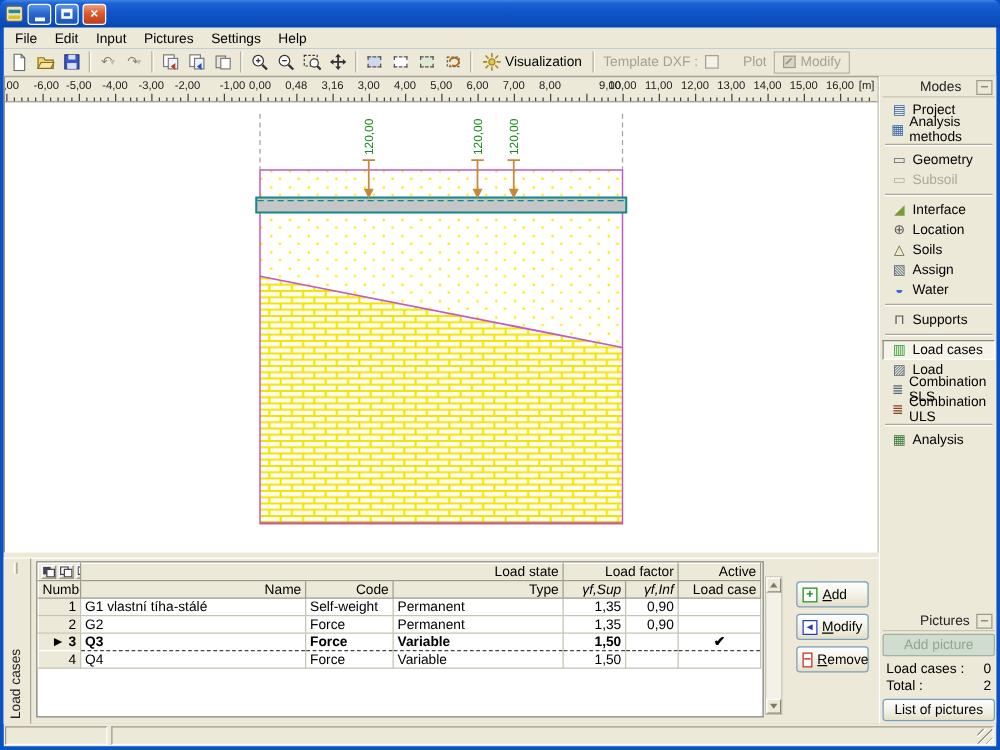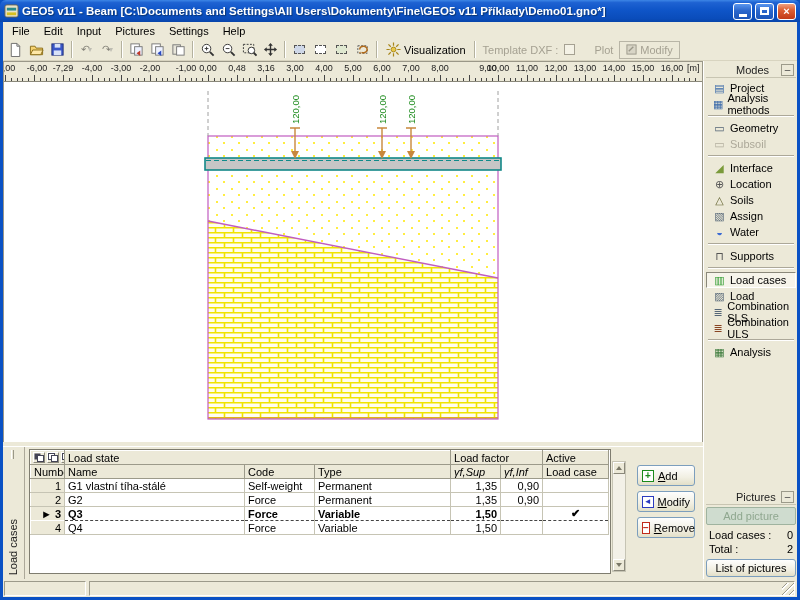--- a/index.html
+++ b/index.html
@@ -61,21 +61,21 @@
   .side-strip .grip { position:absolute; top:3px; left:8px; width:3px; height:9px;
     border-left:1px solid #fff; border-right:1px solid #9a9788; }
   .side-strip .vlabel { position:absolute; bottom:4px; left:4px; writing-mode:vertical-rl;
     transform:rotate(180deg); font-size:11px; color:#222; }
 
   .tbl-wrap { position:absolute; left:26px; top:2px; width:582px; height:125px; background:#fff;
     border:1px solid #7f7d70; overflow:hidden; }
   table.grid { border-collapse:collapse; table-layout:fixed; width:578px; }
   table.grid th, table.grid td { font-weight:normal; font-size:11px; padding:0 3px; height:14px;
     overflow:hidden; white-space:nowrap; }
-  table.grid th { background:#ece9d8; border:1px solid; border-color:#fff #9c9a8a #9c9a8a #fff; text-align:left; }
+  table.grid th { background:#ece9d8; border:1px solid; border-color:#fff #9c9a8a #9c9a8a #fff; text-align:right; }
   table.grid td { border-right:1px solid #c6c4b4; border-bottom:1px solid #c6c4b4; }
   td.rn { background:#ece9d8; border:1px solid; border-color:#fff #9c9a8a #9c9a8a #fff; text-align:right; }
   tr.sel td { font-weight:bold; border-top:1px dashed #444; border-bottom:1px dashed #444; }
   .num { text-align:right; }
   .ctr { text-align:center; }
   .mini-tb { display:flex; gap:2px; padding:1px 2px; }
   .mini-btn { width:16px; height:11px; background:#ece9d8; border:1px solid; border-color:#fff #8a887a #8a887a #fff;
     display:flex; align-items:center; justify-content:center; }
   .mini-btn svg { width:10px; height:9px; }
 
@@ -126,21 +126,20 @@
 <body>
 
 <div id="win">
 
   <div class="titlebar">
     <svg class="app-icon" viewBox="0 0 16 15">
       <rect x="1" y="1" width="14" height="13" rx="2" fill="#e8e2c8" stroke="#6a6650"></rect>
       <rect x="3" y="4" width="10" height="3" fill="#2a8a8a"></rect>
       <rect x="3" y="9" width="10" height="3" fill="#d8c020"></rect>
     </svg>
-    <div class="title-text">GEO5 v11 - Beam [C:\Documents and Settings\All Users\Dokumenty\Fine\GEO5 v11 Příklady\Demo01.gno*]</div>
     <div class="wbtn">
         <div class="minbar"></div>
       </div>
     <div class="wbtn">
         <div class="maxbox"></div>
       </div>
     <div class="wbtn close">×</div>
   </div>
 
   <div class="menubar" id="menubar">
@@ -271,21 +270,21 @@
       </span>
     </div>
   </div>
 
   <div class="workspace">
     <div class="main-col">
       <div class="draw-wrap">
         <div class="ruler" id="ruler">
             <span class="rlab" style="left: 1px;">-7,00</span>
             <span class="rlab" style="left: 33px;">-6,00</span>
-            <span class="rlab" style="left: 59px;">-7,29</span>
+            <span class="rlab" style="left: 59px;">-5,00</span>
             <span class="rlab" style="left: 88px;">-4,00</span>
             <span class="rlab" style="left: 117px;">-3,00</span>
             <span class="rlab" style="left: 146px;">-2,00</span>
             <span class="rlab" style="left: 182px;">-1,00</span>
             <span class="rlab" style="left: 204px;">0,00</span>
             <span class="rlab" style="left: 233px;">0,48</span>
             <span class="rlab" style="left: 262px;">3,16</span>
             <span class="rlab" style="left: 291px;">3,00</span>
             <span class="rlab" style="left: 320px;">4,00</span>
             <span class="rlab" style="left: 349px;">5,00</span>

